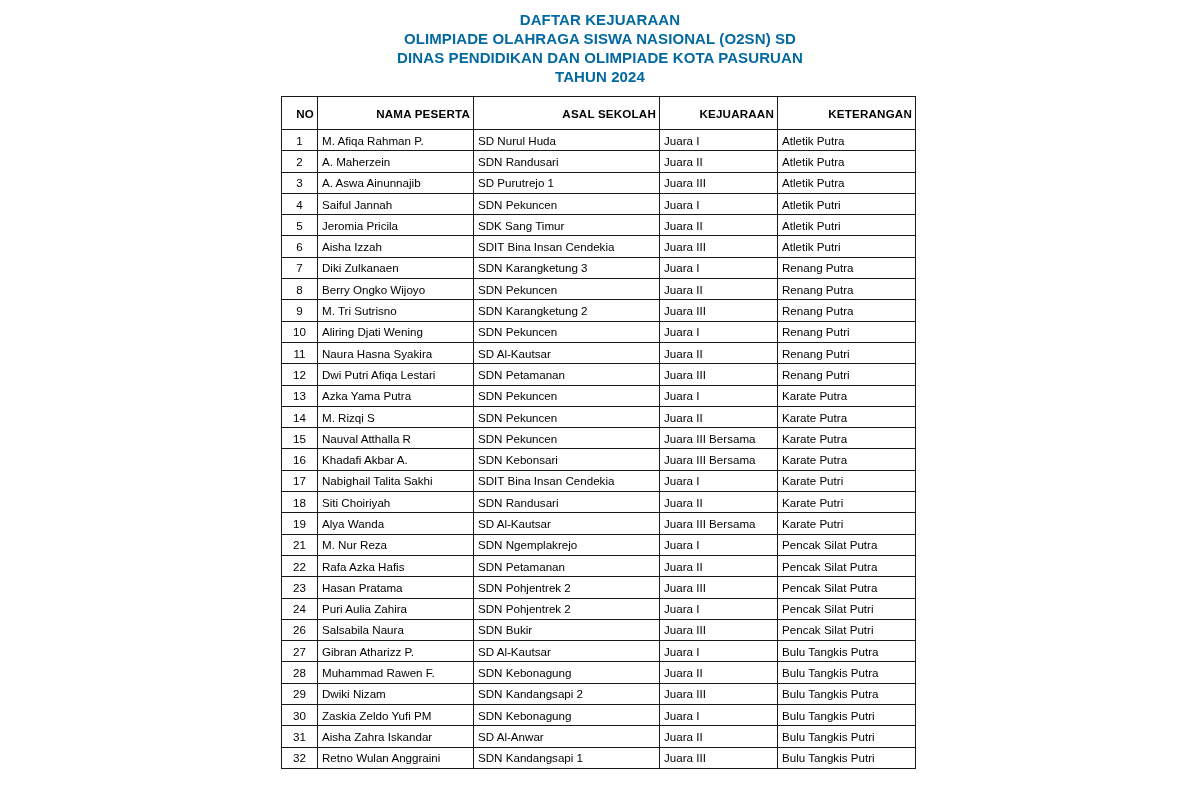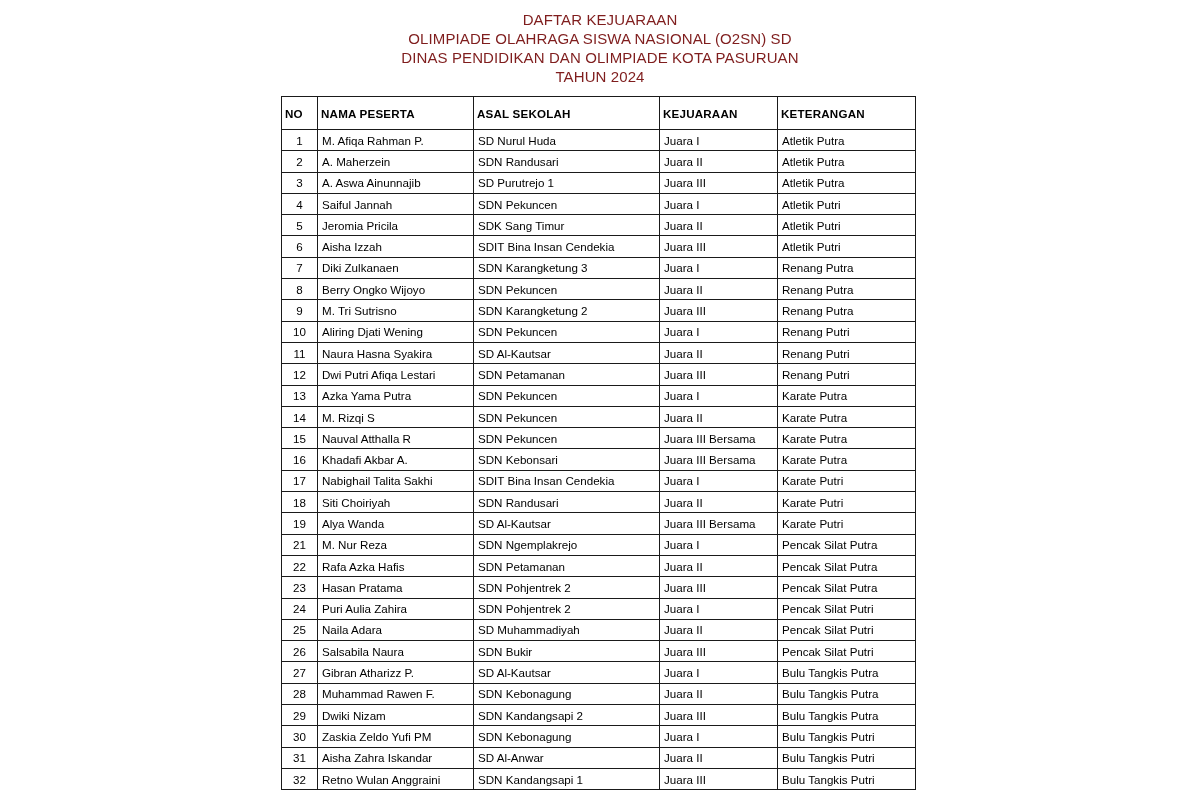--- a/index.html
+++ b/index.html
@@ -21,25 +21,25 @@
     position: relative;
     box-sizing: border-box;
   }
 
   
   .title-block {
     padding-top: 10px;
     text-align: center;
   }
   .title-line {
-    font-weight: normal;
+    font-weight: bold;
     font-size: 15px;
     line-height: 19px;
     letter-spacing: 0.1px;
-    color: #7f1d1d;
+    color: #0369a1;
     white-space: nowrap;
   }
 
   
   .table-wrap {
     position: absolute;
     left: 281px;
     top: 96px;
     width: 634px;
   }
@@ -57,21 +57,21 @@
     font-size: 11.6px;
     line-height: 13px;
     color: #000;
     vertical-align: middle;
     overflow: hidden;
     white-space: nowrap;
   }
 
   table.list thead th {
     font-weight: bold;
-    text-align: left;
+    text-align: right;
     height: 32px;
     padding: 0 3px;
     letter-spacing: 0.2px;
   }
 
   table.list tbody td {
     height: 20.3px;
     padding: 0 0 0 4px;
     font-weight: normal;
   }
@@ -274,27 +274,20 @@
             <td>Pencak Silat Putra</td>
           </tr>
           <tr>
             <td class="col-no">24</td>
             <td>Puri Aulia Zahira</td>
             <td>SDN Pohjentrek 2</td>
             <td>Juara I</td>
             <td>Pencak Silat Putri</td>
           </tr>
           <tr>
-            <td class="col-no">25</td>
-            <td>Naila Adara</td>
-            <td>SD Muhammadiyah</td>
-            <td>Juara II</td>
-            <td>Pencak Silat Putri</td>
-          </tr>
-          <tr>
             <td class="col-no">26</td>
             <td>Salsabila Naura</td>
             <td>SDN Bukir</td>
             <td>Juara III</td>
             <td>Pencak Silat Putri</td>
           </tr>
           <tr>
             <td class="col-no">27</td>
             <td>Gibran Atharizz P.</td>
             <td>SD Al-Kautsar</td>

